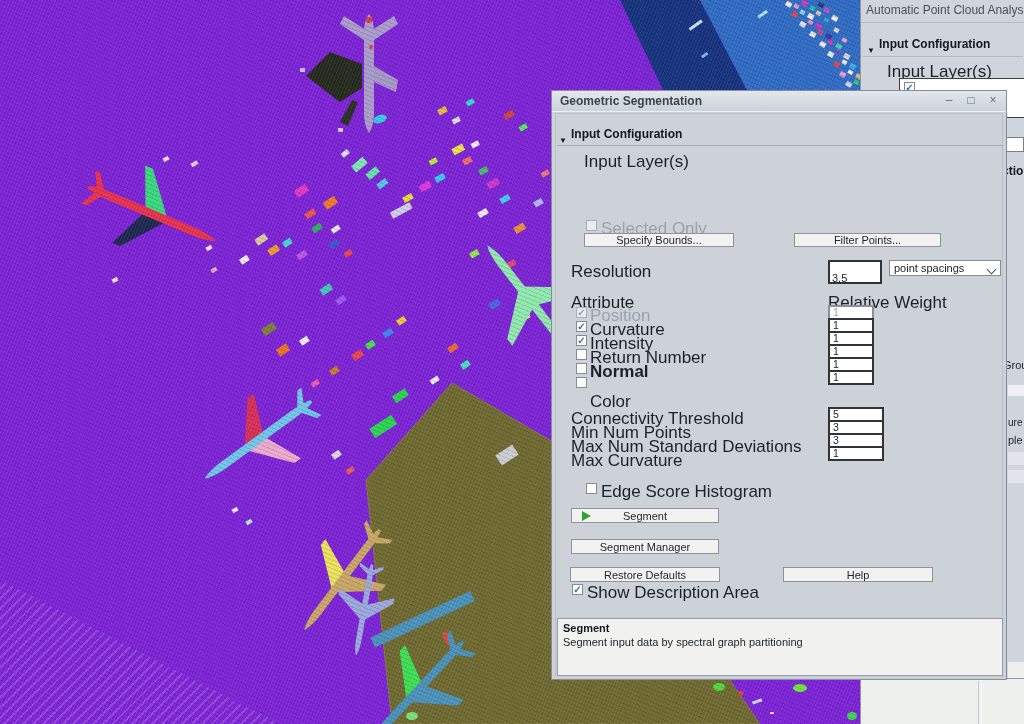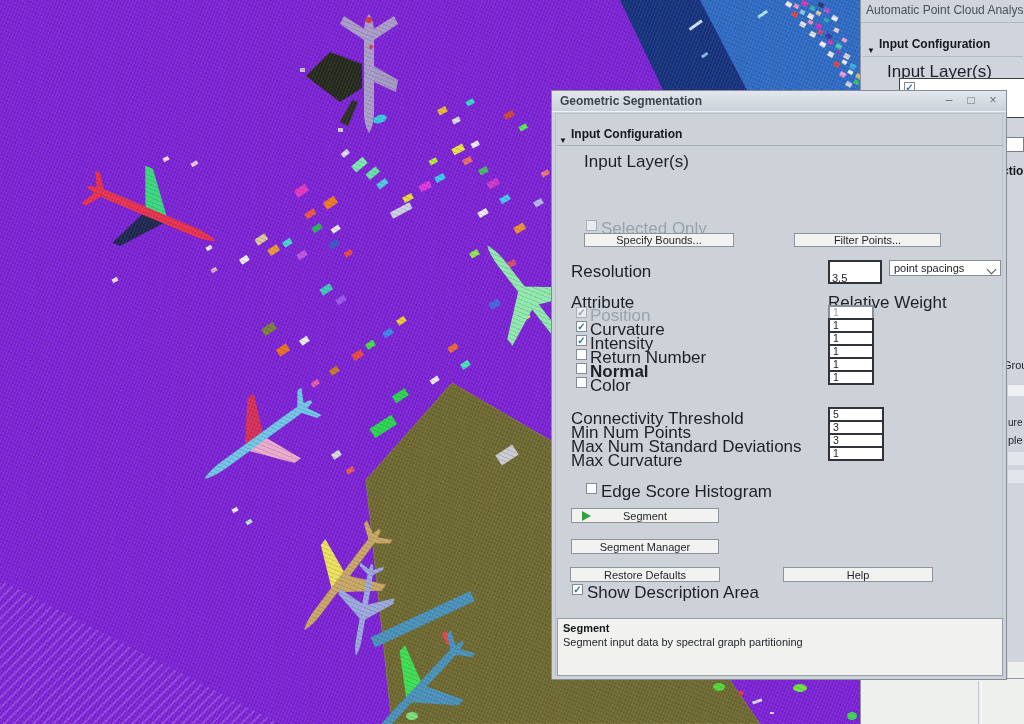--- a/index.html
+++ b/index.html
@@ -298,21 +298,21 @@
     <div class="abs lbl dis" style="left:38px;top:215px;">Position</div>
     <span class="cb checked" style="left:24px;top:230px;"></span>
     <div class="abs lbl" style="left:38px;top:229px;">Curvature</div>
     <span class="cb checked" style="left:24px;top:244px;"></span>
     <div class="abs lbl" style="left:38px;top:243px;">Intensity</div>
     <span class="cb" style="left:24px;top:258px;"></span>
     <div class="abs lbl" style="left:38px;top:257px;">Return Number</div>
     <span class="cb" style="left:24px;top:272px;"></span>
     <div class="abs lbl" style="left:38px;top:271px;font-weight:bold;">Normal</div>
     <span class="cb" style="left:24px;top:286px;"></span>
-    <div class="abs lbl" style="left:38px;top:285px;">Color</div>
+    <div class="abs lbl" style="left:38px;top:301px;">Color</div>
 
     <div class="wstack" style="left:276px;top:214px;">
       <div class="wb dis">1</div>
       <div class="wb">1</div>
       <div class="wb">1</div>
       <div class="wb">1</div>
       <div class="wb">1</div>
       <div class="wb">1</div>
     </div>
 

